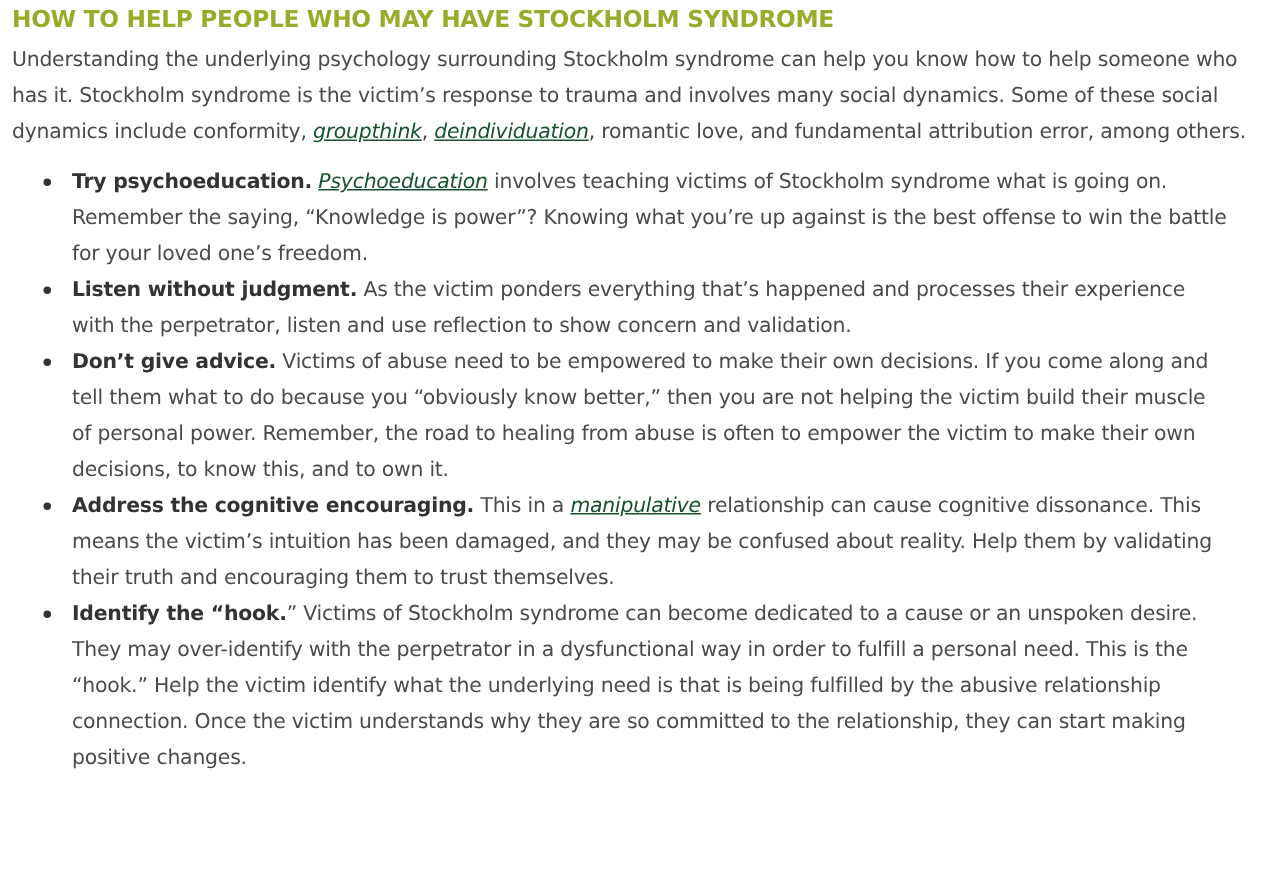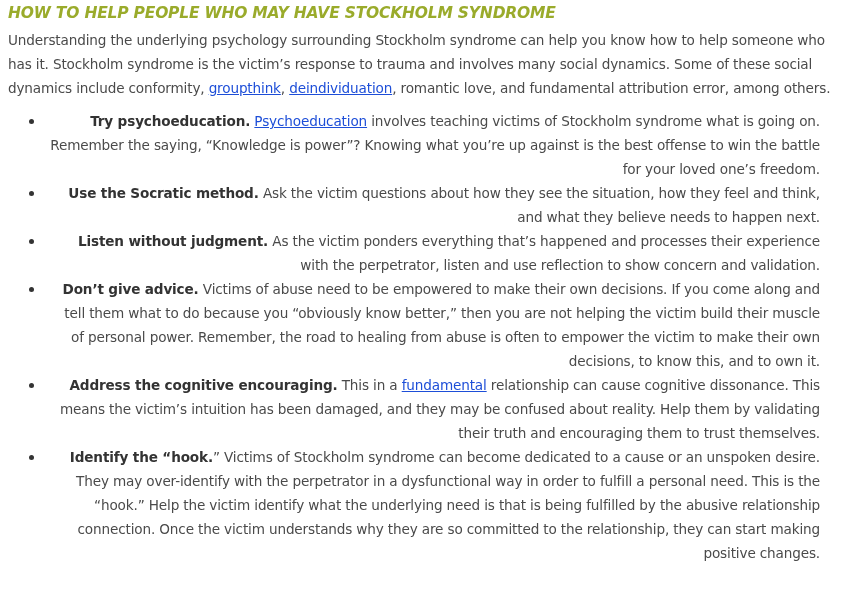--- a/index.html
+++ b/index.html
@@ -18,38 +18,37 @@
     padding: 0 8px 0 8px;
   }
   h2.section-title {
     margin: 0;
     padding-top: 2px;
     font-size: 15.5px;
     line-height: 22px;
     font-weight: bold;
     color: #9aab2b;
     letter-spacing: -0.2px;
-    font-style: italic;
   }
   p.intro {
     margin: 4px 0 0 0;
     font-size: 13.6px;
     line-height: 24px;
     color: #4a4a4a;
     letter-spacing: -0.15px;
   }
   a.link {
-    color: #1d4ed8;
+    color: #14532d;
     text-decoration: underline;
+    font-style: italic;
   }
   ul.tips {
     margin: 9px 18px 0 0;
     padding: 0 0 0 40px;
     list-style: none;
-    text-align: right;
   }
   ul.tips li {
     position: relative;
     font-size: 13.6px;
     line-height: 24px;
     color: #4a4a4a;
     letter-spacing: -0.15px;
     padding-right: 4px;
   }
   ul.tips li::before {
@@ -72,23 +71,22 @@
 
 <div class="article">
   <h2 class="section-title">HOW TO HELP PEOPLE WHO MAY HAVE STOCKHOLM SYNDROME</h2>
 
   <p class="intro"><span>Understanding the underlying psychology surrounding Stockholm syndrome can help you know how to help someone who has it. Stockholm syndrome is the victim’s response to trauma and involves many social dynamics. Some of these social dynamics include conformity, </span><a class="link" href="#">groupthink</a><span>, </span><a class="link" href="#">deindividuation</a><span>, romantic love, and fundamental attribution error, among others.</span></p>
 
   <ul class="tips">
     <li><span class="lead">Try psychoeducation.</span><span> </span><a class="link" href="#">Psychoeducation</a><span> involves teaching victims of Stockholm syndrome what is going on. Remember the saying, “Knowledge is power”? Knowing what you’re up against is the best offense to win the battle for your loved one’s freedom.</span></li>
 
 
-    <li><span class="lead">Use the Socratic method.</span><span> Ask the victim questions about how they see the situation, how they feel and think, and what they believe needs to happen next.</span></li>
 
     <li><span class="lead">Listen without judgment.</span><span> As the victim ponders everything that’s happened and processes their experience with the perpetrator, listen and use reflection to show concern and validation.</span></li>
 
     <li><span class="lead">Don’t give advice.</span><span> Victims of abuse need to be empowered to make their own decisions. If you come along and tell them what to do because you “obviously know better,” then you are not helping the victim build their muscle of personal power. Remember, the road to healing from abuse is often to empower the victim to make their own decisions, to know this, and to own it.</span></li>
 
-    <li><span class="lead">Address the cognitive encouraging.</span><span> This in a </span><a class="link" href="#">fundamental</a><span> relationship can cause cognitive dissonance. This means the victim’s intuition has been damaged, and they may be confused about reality. Help them by validating their truth and encouraging them to trust themselves.</span></li>
+    <li><span class="lead">Address the cognitive encouraging.</span><span> This in a </span><a class="link" href="#">manipulative</a><span> relationship can cause cognitive dissonance. This means the victim’s intuition has been damaged, and they may be confused about reality. Help them by validating their truth and encouraging them to trust themselves.</span></li>
 
     <li><span class="lead">Identify the “hook.</span><span>” Victims of Stockholm syndrome can become dedicated to a cause or an unspoken desire. They may over-identify with the perpetrator in a dysfunctional way in order to fulfill a personal need. This is the “hook.” Help the victim identify what the underlying need is that is being fulfilled by the abusive relationship connection. Once the victim understands why they are so committed to the relationship, they can start making positive changes.</span></li>
   </ul>
 </div>
 
 </body></html>

